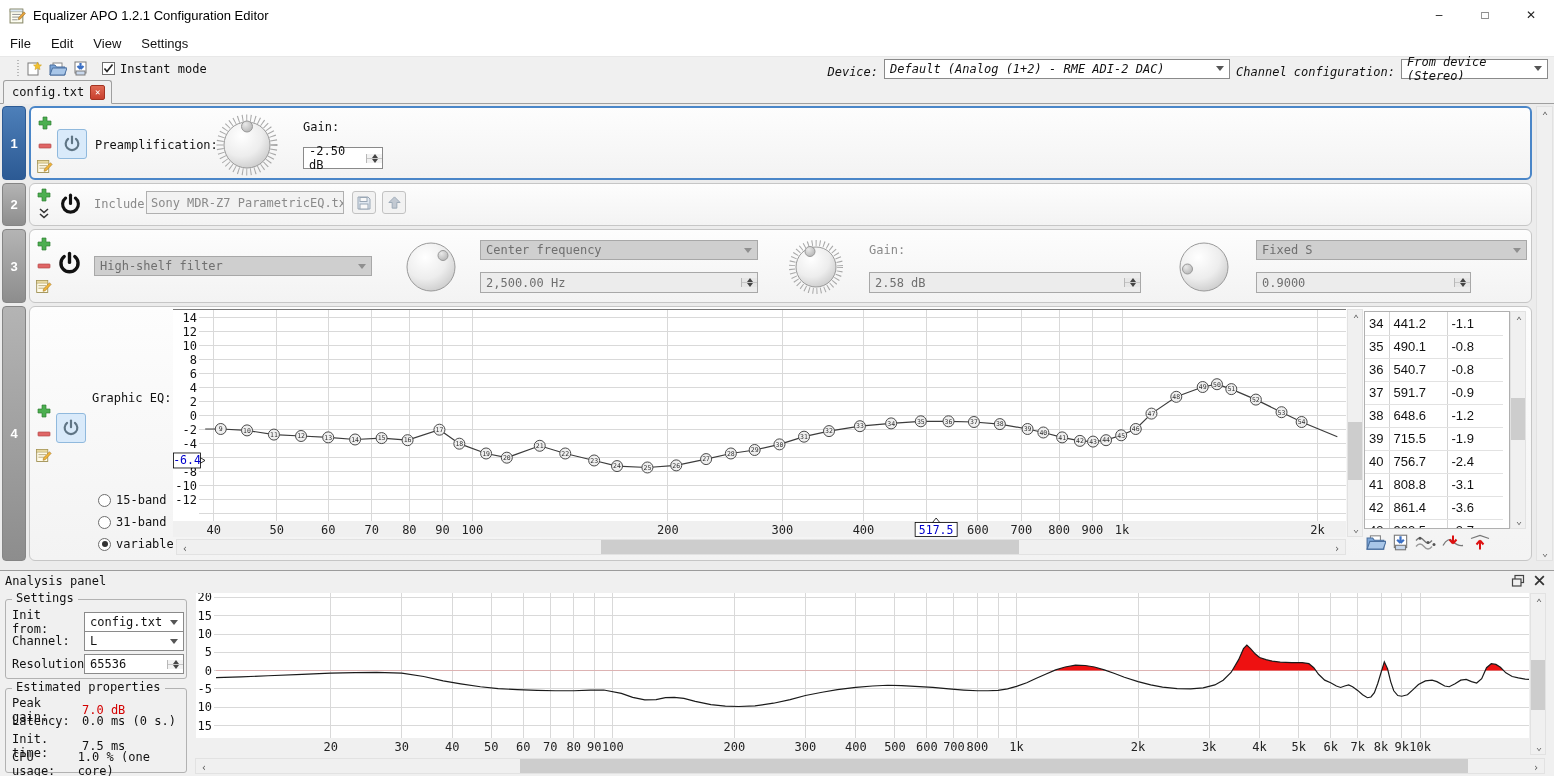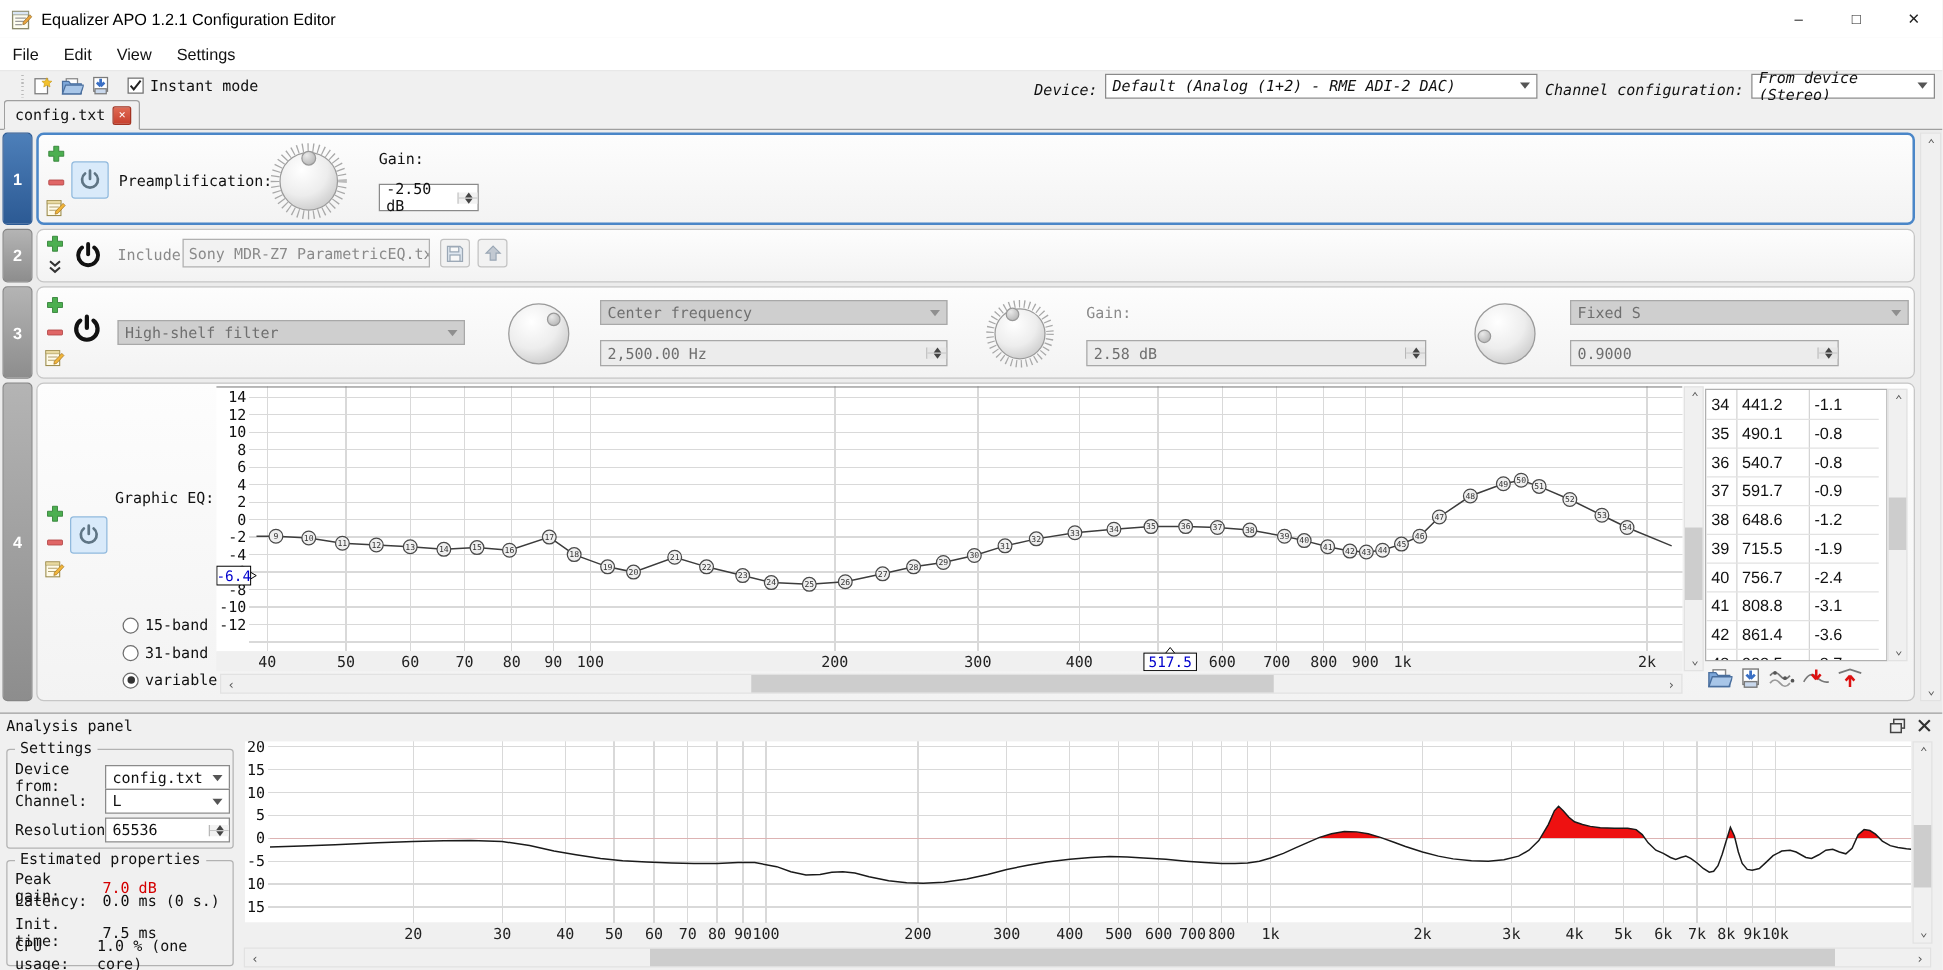--- a/index.html
+++ b/index.html
@@ -688,21 +688,21 @@
           </svg>
         <svg width="13" height="13" viewBox="0 0 12 12">
           <path d="M2 2 L10 10 M10 2 L2 10" stroke="#333" stroke-width="1.6"></path>
           </svg>
       </div>
     </div>
 
     <div class="groupbox" style="left:5px;top:28px;width:182px;height:80px">
       <span class="legend mono">Settings</span>
       <div class="an-row mono" style="left:6px;top:8px">
-        <span style="width:72px">Device from:</span>
+        <span style="width:72px">Init from:</span>
         <div class="cmb mono" style="width:100px">
           <span>config.txt</span>
           <span class="arr"></span>
         </div>
       </div>
       <div class="an-row mono" style="left:6px;top:31px">
         <span style="width:72px">Channel:</span>
         <div class="cmb mono" style="width:100px">
           <span>L</span>
           <span class="arr"></span>

